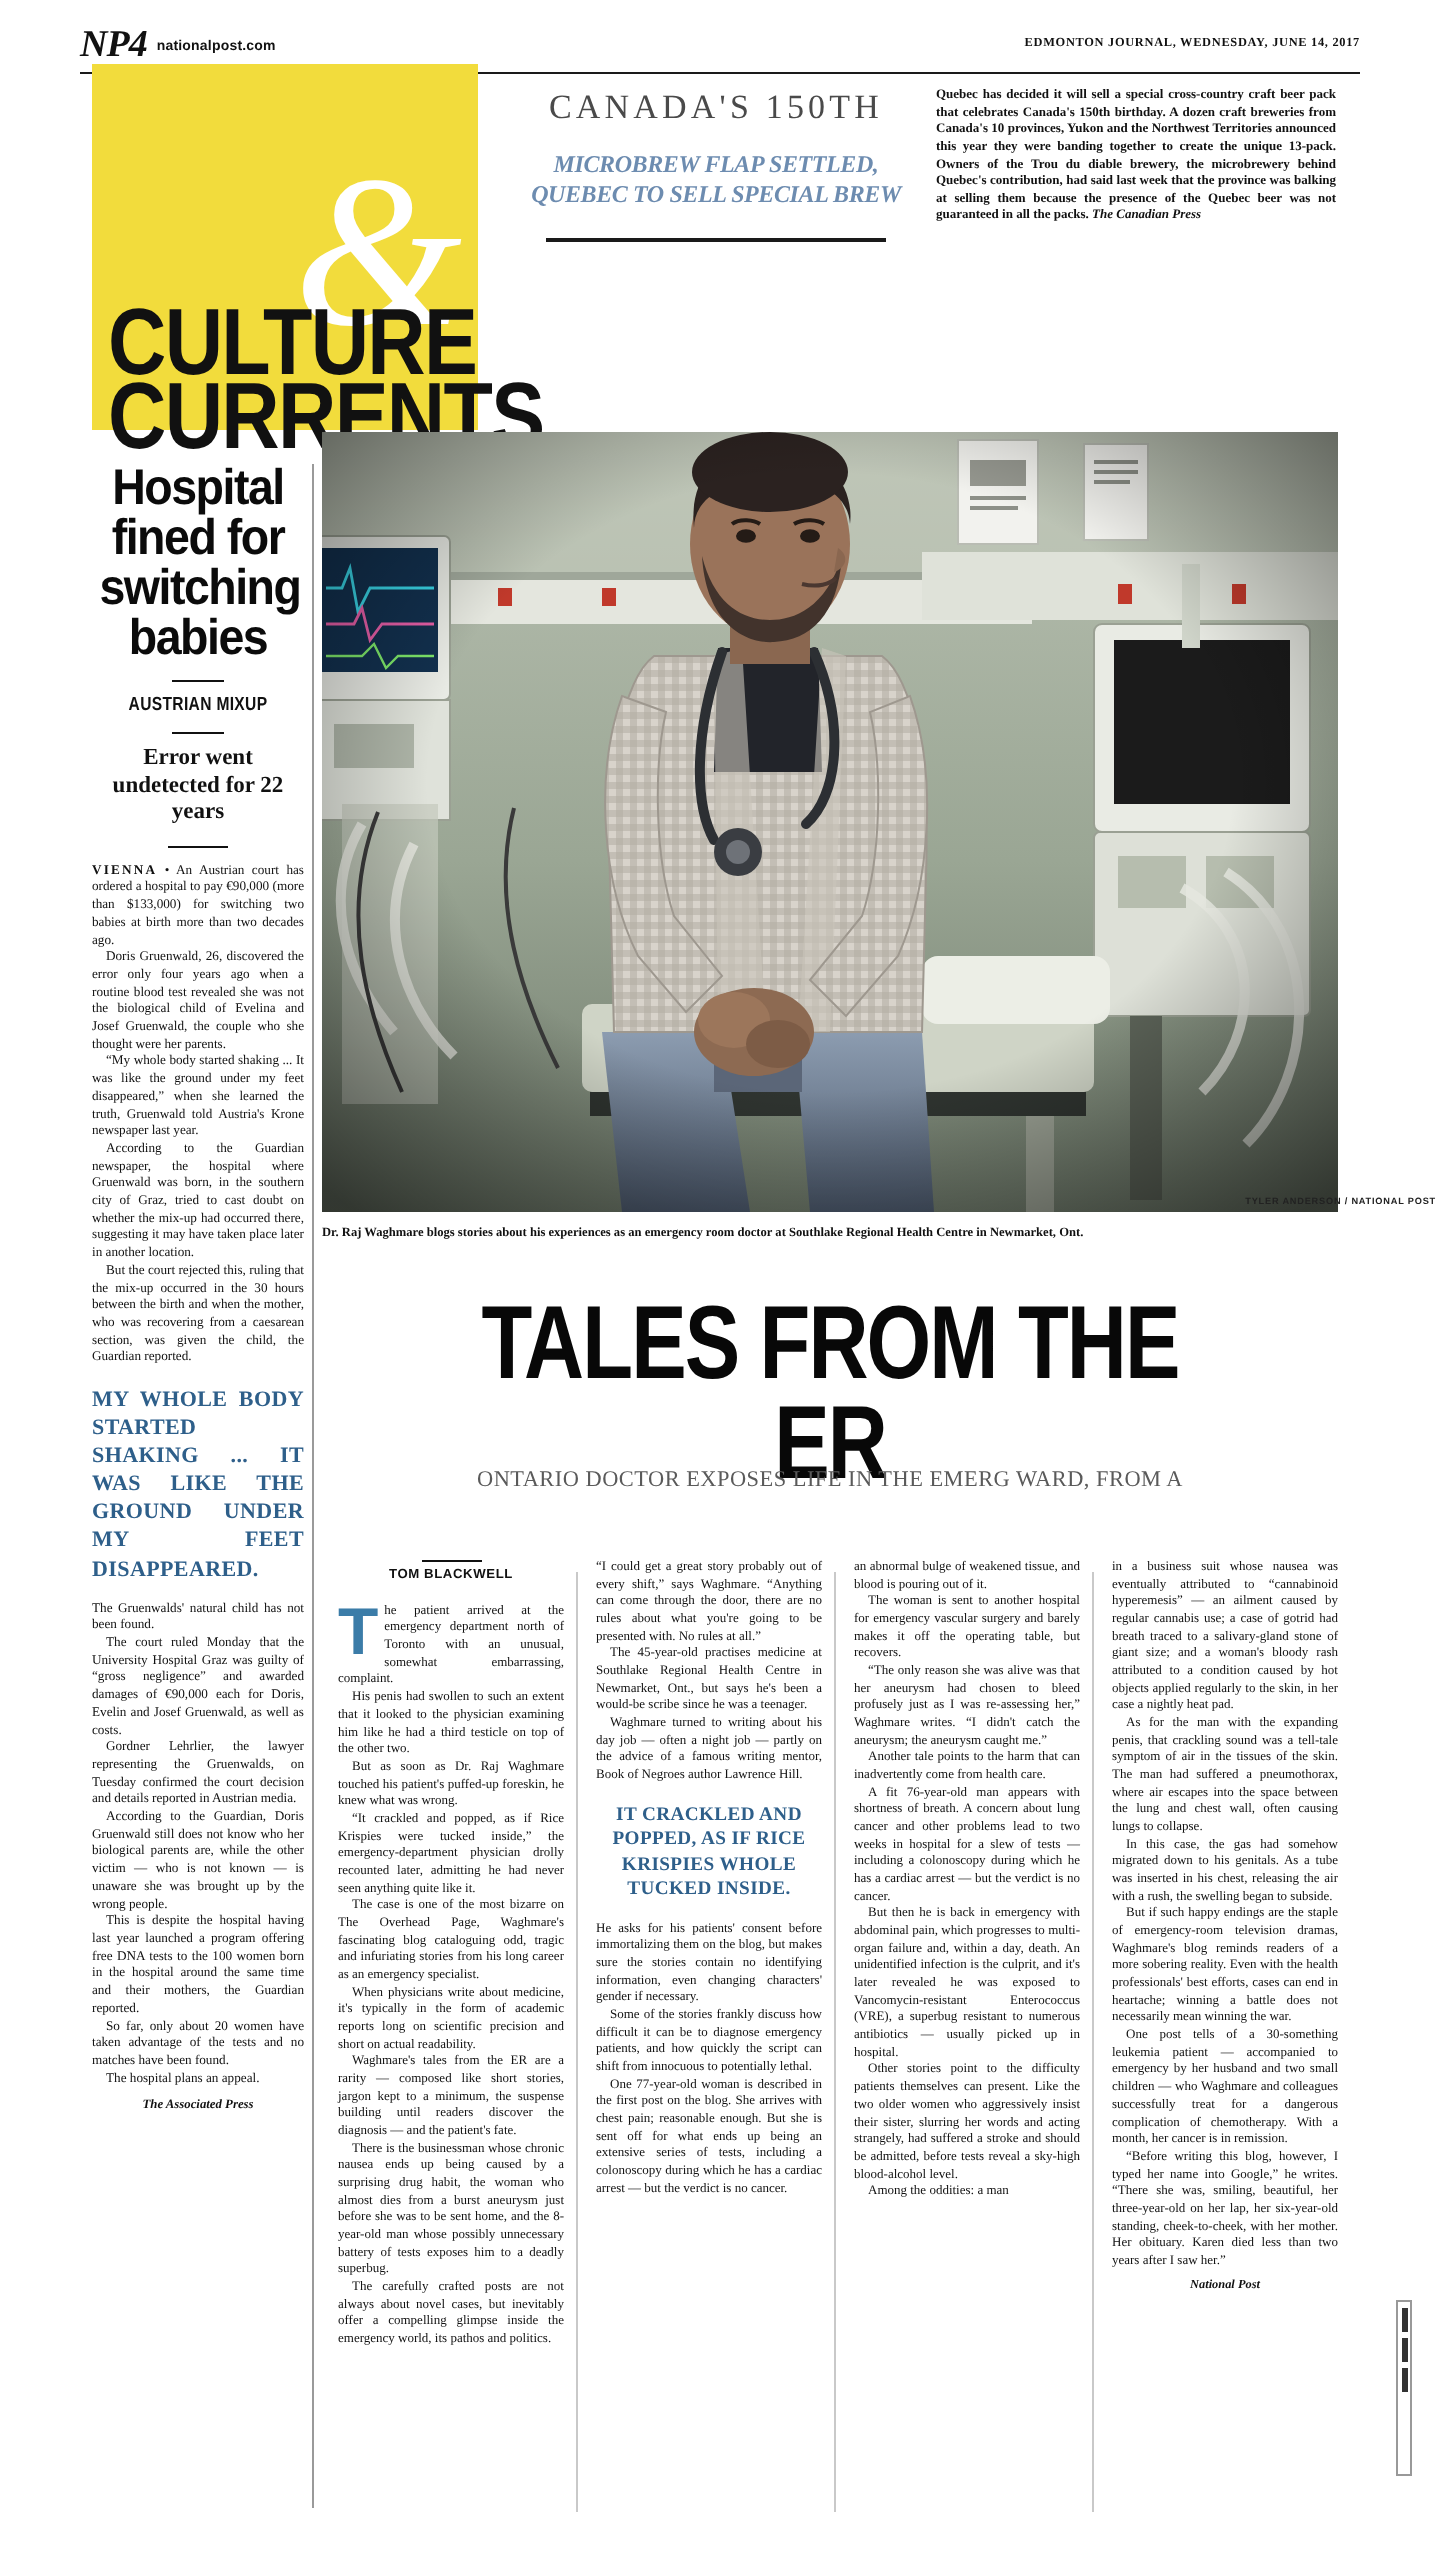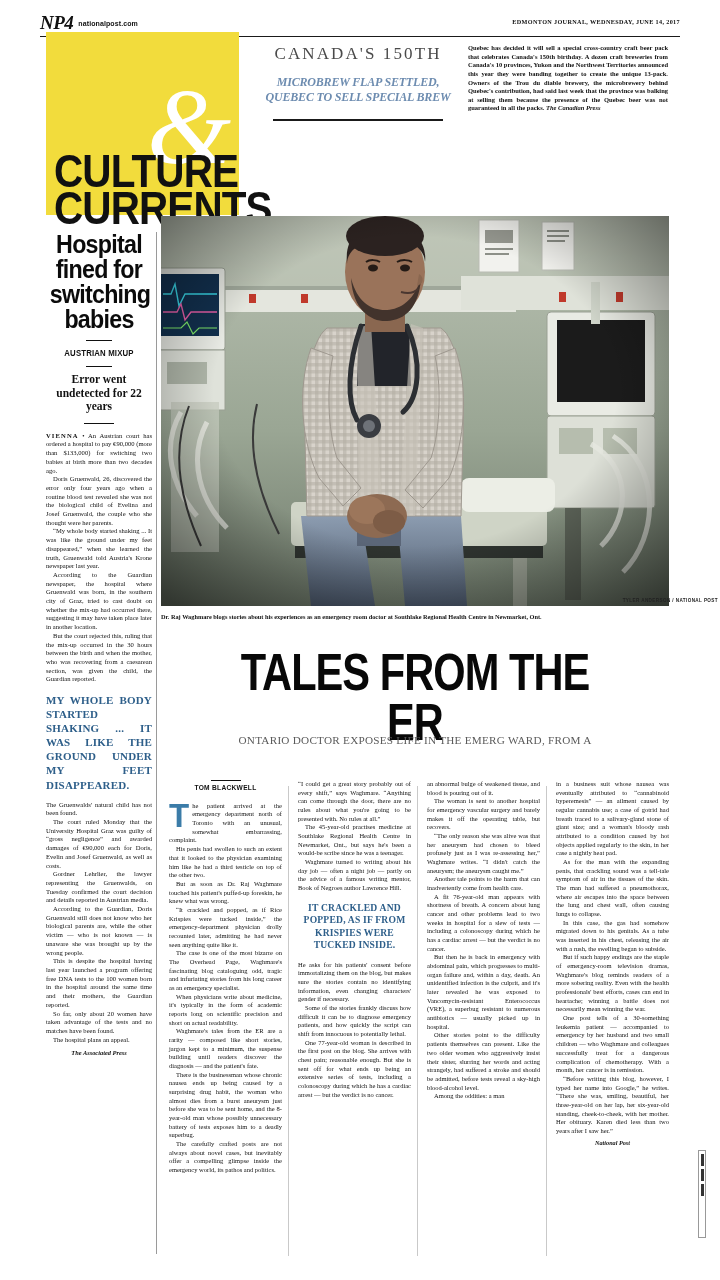--- a/index.html
+++ b/index.html
@@ -435,21 +435,21 @@
       <p><span>When physicians write about medicine, it's typically in the form of academic reports long on scientific precision and short on actual readability.</span></p>
       <p><span>Waghmare's tales from the ER are a rarity — composed like short stories, jargon kept to a minimum, the suspense building until readers discover the diagnosis — and the patient's fate.</span></p>
       <p><span>There is the businessman whose chronic nausea ends up being caused by a surprising drug habit, the woman who almost dies from a burst aneurysm just before she was to be sent home, and the 8-year-old man whose possibly unnecessary battery of tests exposes him to a deadly superbug.</span></p>
       <p><span>The carefully crafted posts are not always about novel cases, but inevitably offer a compelling glimpse inside the emergency world, its pathos and politics.</span></p>
     </div>
 
     <div class="col c2">
       <p class="noind"><span>“I could get a great story probably out of every shift,” says Waghmare. “Anything can come through the door, there are no rules about what you're going to be presented with. No rules at all.”</span></p>
       <p><span>The 45-year-old practises medicine at Southlake Regional Health Centre in Newmarket, Ont., but says he's been a would-be scribe since he was a teenager.</span></p>
       <p><span>Waghmare turned to writing about his day job — often a night job — partly on the advice of a famous writing mentor, Book of Negroes author Lawrence Hill.</span></p>
-      <div class="mid-quote">IT CRACKLED AND POPPED, AS IF FROM KRISPIES WERE TUCKED INSIDE.</div>
+      <div class="mid-quote">IT CRACKLED AND POPPED, AS IF RICE KRISPIES WHOLE TUCKED INSIDE.</div>
       <p class="noind"><span>He asks for his patients' consent before immortalizing them on the blog, but makes sure the stories contain no identifying information, even changing characters' gender if necessary.</span></p>
       <p><span>Some of the stories frankly discuss how difficult it can be to diagnose emergency patients, and how quickly the script can shift from innocuous to potentially lethal.</span></p>
       <p><span>One 77-year-old woman is described in the first post on the blog. She arrives with chest pain; reasonable enough. But she is sent off for what ends up being an extensive series of tests, including a colonoscopy during which he has a cardiac arrest — but the verdict is no cancer.</span></p>
     </div>
 
     <div class="col c3">
       <p class="noind"><span>an abnormal bulge of weakened tissue, and blood is pouring out of it.</span></p>
       <p><span>The woman is sent to another hospital for emergency vascular surgery and barely makes it off the operating table, but recovers.</span></p>
       <p><span>“The only reason she was alive was that her aneurysm had chosen to bleed profusely just as I was re-assessing her,” Waghmare writes. “I didn't catch the aneurysm; the aneurysm caught me.”</span></p>
       <p><span>Another tale points to the harm that can inadvertently come from health care.</span></p>

